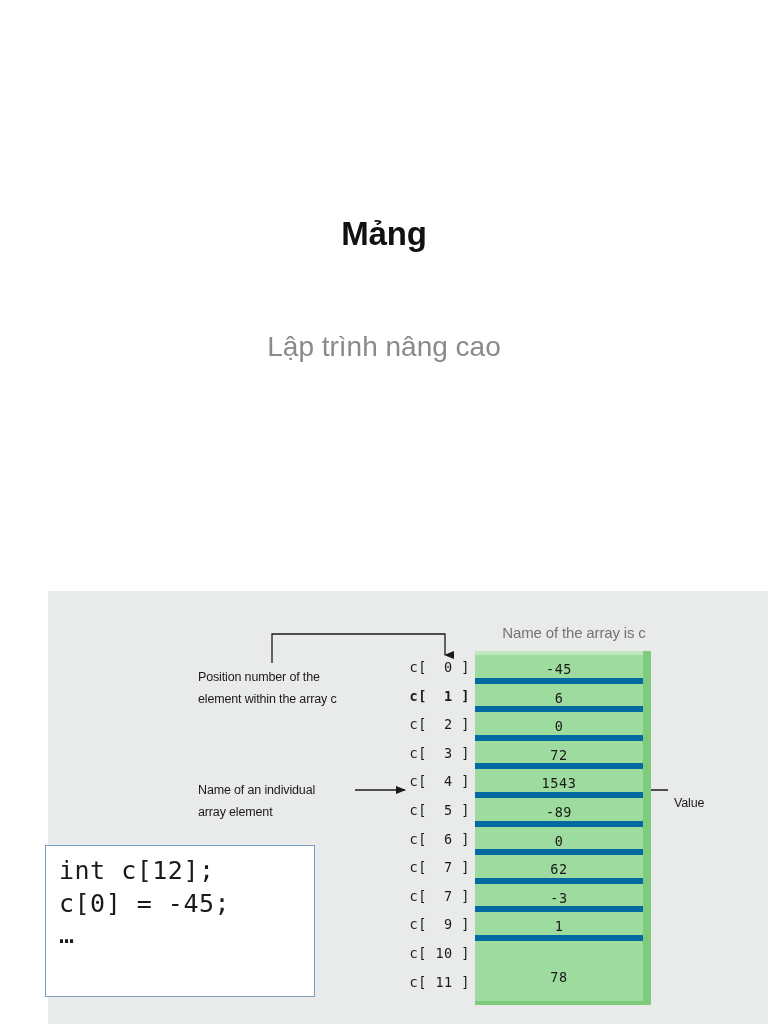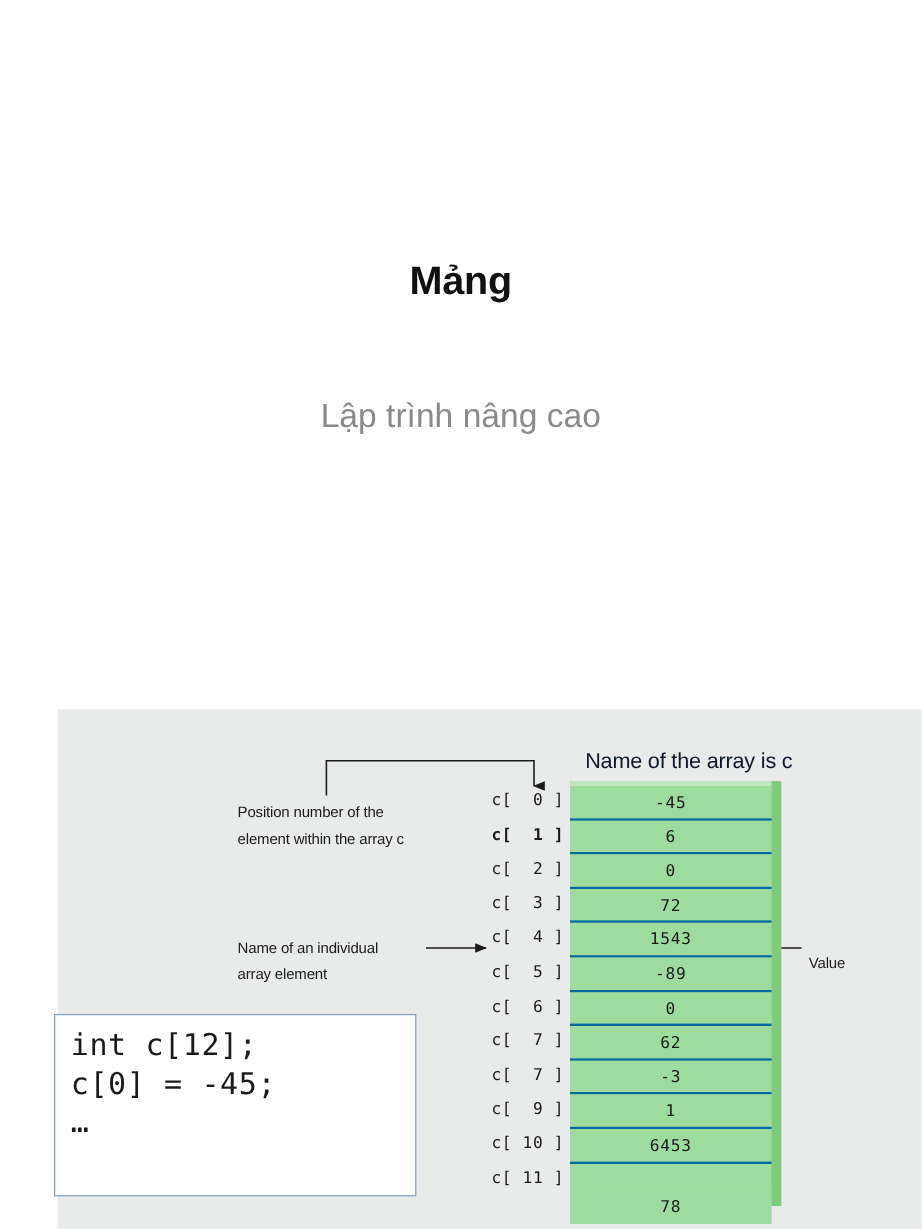--- a/index.html
+++ b/index.html
@@ -74,22 +74,22 @@
     width: 90px;
     margin-top: 12px;
   }
   #array-name-label {
     position: absolute;
     left: 426px;
     top: 33px;
     width: 200px;
     text-align: center;
     font-family: "Liberation Sans", sans-serif;
-    font-size: 18px;
-    color: #0f172a;
+    font-size: 15px;
+    color: #737373;
     letter-spacing: -0.15px;
   }
 
   
   #index-column {
     position: absolute;
     left: 350px;
     top: 62px;
     width: 72px;
   }
@@ -125,21 +125,21 @@
     height: 346px;
   }
   .value-cell {
     height: 28.6px;
     line-height: 28.6px;
     text-align: center;
     font-family: "DejaVu Sans Mono", monospace;
     font-size: 13.5px;
     color: #1a1a1a;
     letter-spacing: 0.6px;
-    border-bottom: 2px solid #0369a1;
+    border-bottom: 6px solid #0369a1;
     box-sizing: border-box;
     background: #9edb9e;
   }
   .value-cell:last-child {
     border-bottom: none;
     margin-top: 22px;
   }
   
   #array-bevel-right {
     position: absolute;
@@ -174,21 +174,21 @@
     width: 720px;
     height: 433px;
     pointer-events: none;
   }
 
   
   #code-box {
     position: absolute;
     left: 45px;
     top: 845px;
-    width: 302px;
+    width: 270px;
     height: 152px;
     background: #ffffff;
     border: 1.5px solid #7d9cc4;
     box-sizing: border-box;
     padding: 8px 31px 0 13px;
   }
   .code-line {
     font-family: "DejaVu Sans Mono", monospace;
     font-size: 25px;
     line-height: 33px;
@@ -263,21 +263,20 @@
       <div class="value-cell">-45</div>
       <div class="value-cell">6</div>
       <div class="value-cell">0</div>
       <div class="value-cell">72</div>
       <div class="value-cell">1543</div>
       <div class="value-cell">-89</div>
       <div class="value-cell">0</div>
       <div class="value-cell">62</div>
       <div class="value-cell">-3</div>
       <div class="value-cell">1</div>
-      <div class="value-cell">6453</div>
       <div class="value-cell">78</div>
     </div>
   </div>
 
 </div>
 
 <div id="code-box">
   <div class="code-line">int c[12];</div>
   <div class="code-line">c[0] = -45;</div>
   <div class="code-line ellipsis">…</div>

